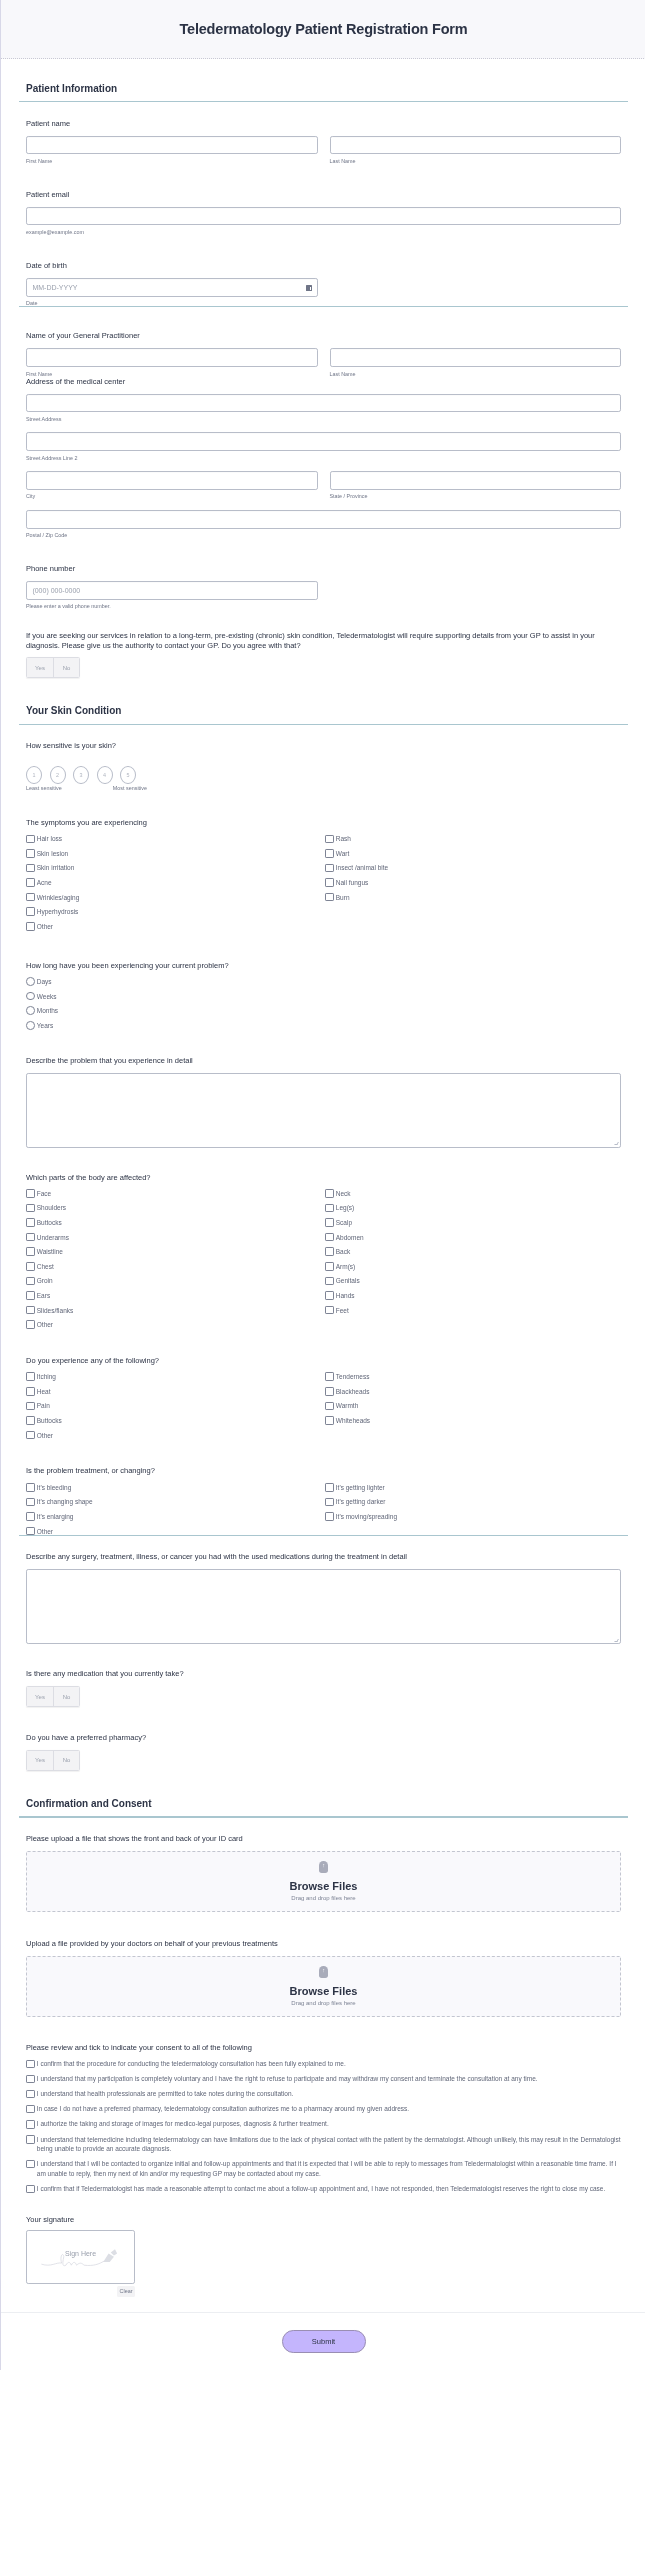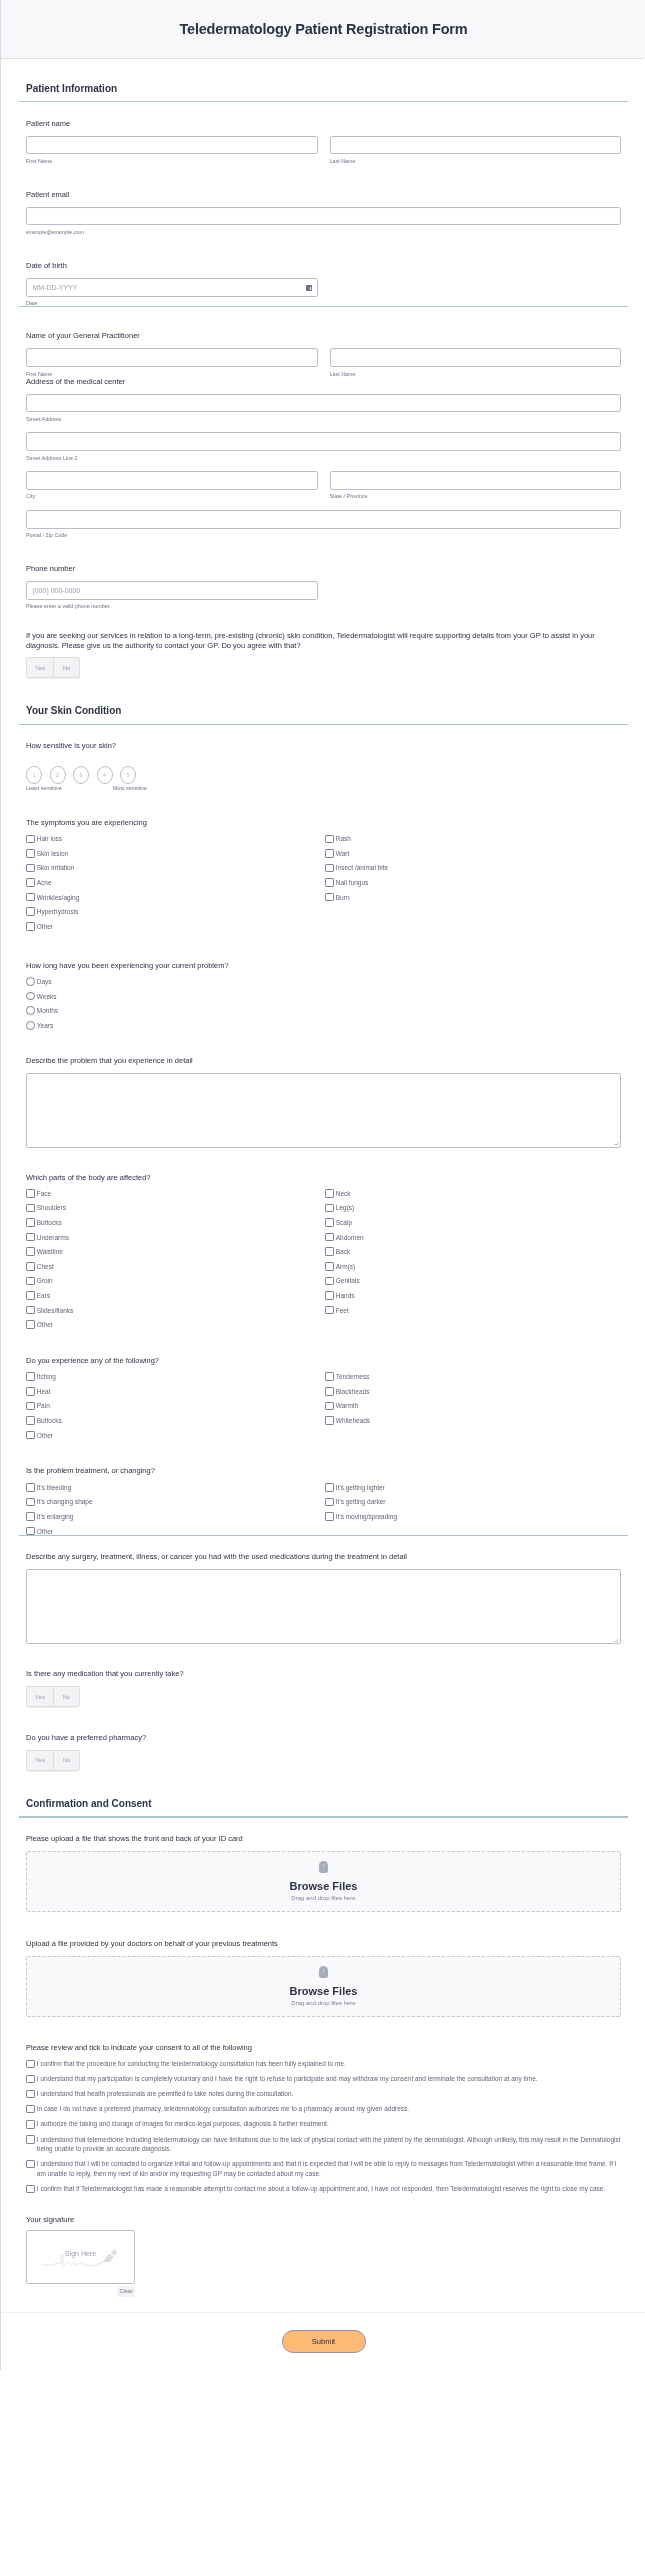--- a/index.html
+++ b/index.html
@@ -67,21 +67,21 @@
   .consent .chk { height: auto; align-items: flex-start; line-height: 9.7px; font-size: 6.5px; color: #5f6577; }
   .consent .box { margin-top: 0.5px; }
   .sig {
     width: 109px; height: 54px; border: 0.5px solid #b8bdc9; border-radius: 2.2px; position: relative; background: #fff; margin-top: 5.4px;
   }
   .sig .signhere { position: absolute; left: 0; right: 0; top: 19px; text-align: center; font-size: 7px; color: #9aa0ad; }
   .sig svg { position: absolute; left: 13px; top: 15px; }
   .clear-btn { display: block; margin-left: 91px; margin-top: 2.2px; width: 18px; height: 10.8px; border: none; border-radius: 1.6px; background: #f3f3f5; color: #6f7587; font-size: 5.4px; font-family: inherit; }
   .footer { border-top: 0.5px solid #eceef2; margin-top: 15px; height: 58px; display: flex; align-items: center; justify-content: center; }
   .submit {
-    width: 84px; height: 22.6px; border-radius: 11.3px; background: #fdba74; border: 0.5px solid #9a8eb3;
+    width: 84px; height: 22.6px; border-radius: 11.3px; background: #c4b5fd; border: 0.5px solid #9a8eb3;
     font-family: inherit; font-size: 7.5px; color: #2c3345; cursor: pointer;
   }
 </style>
 </head>
 <body>
 
 <div class="header">
   <h1>Teledermatology Patient Registration Form</h1>
 </div>
 

